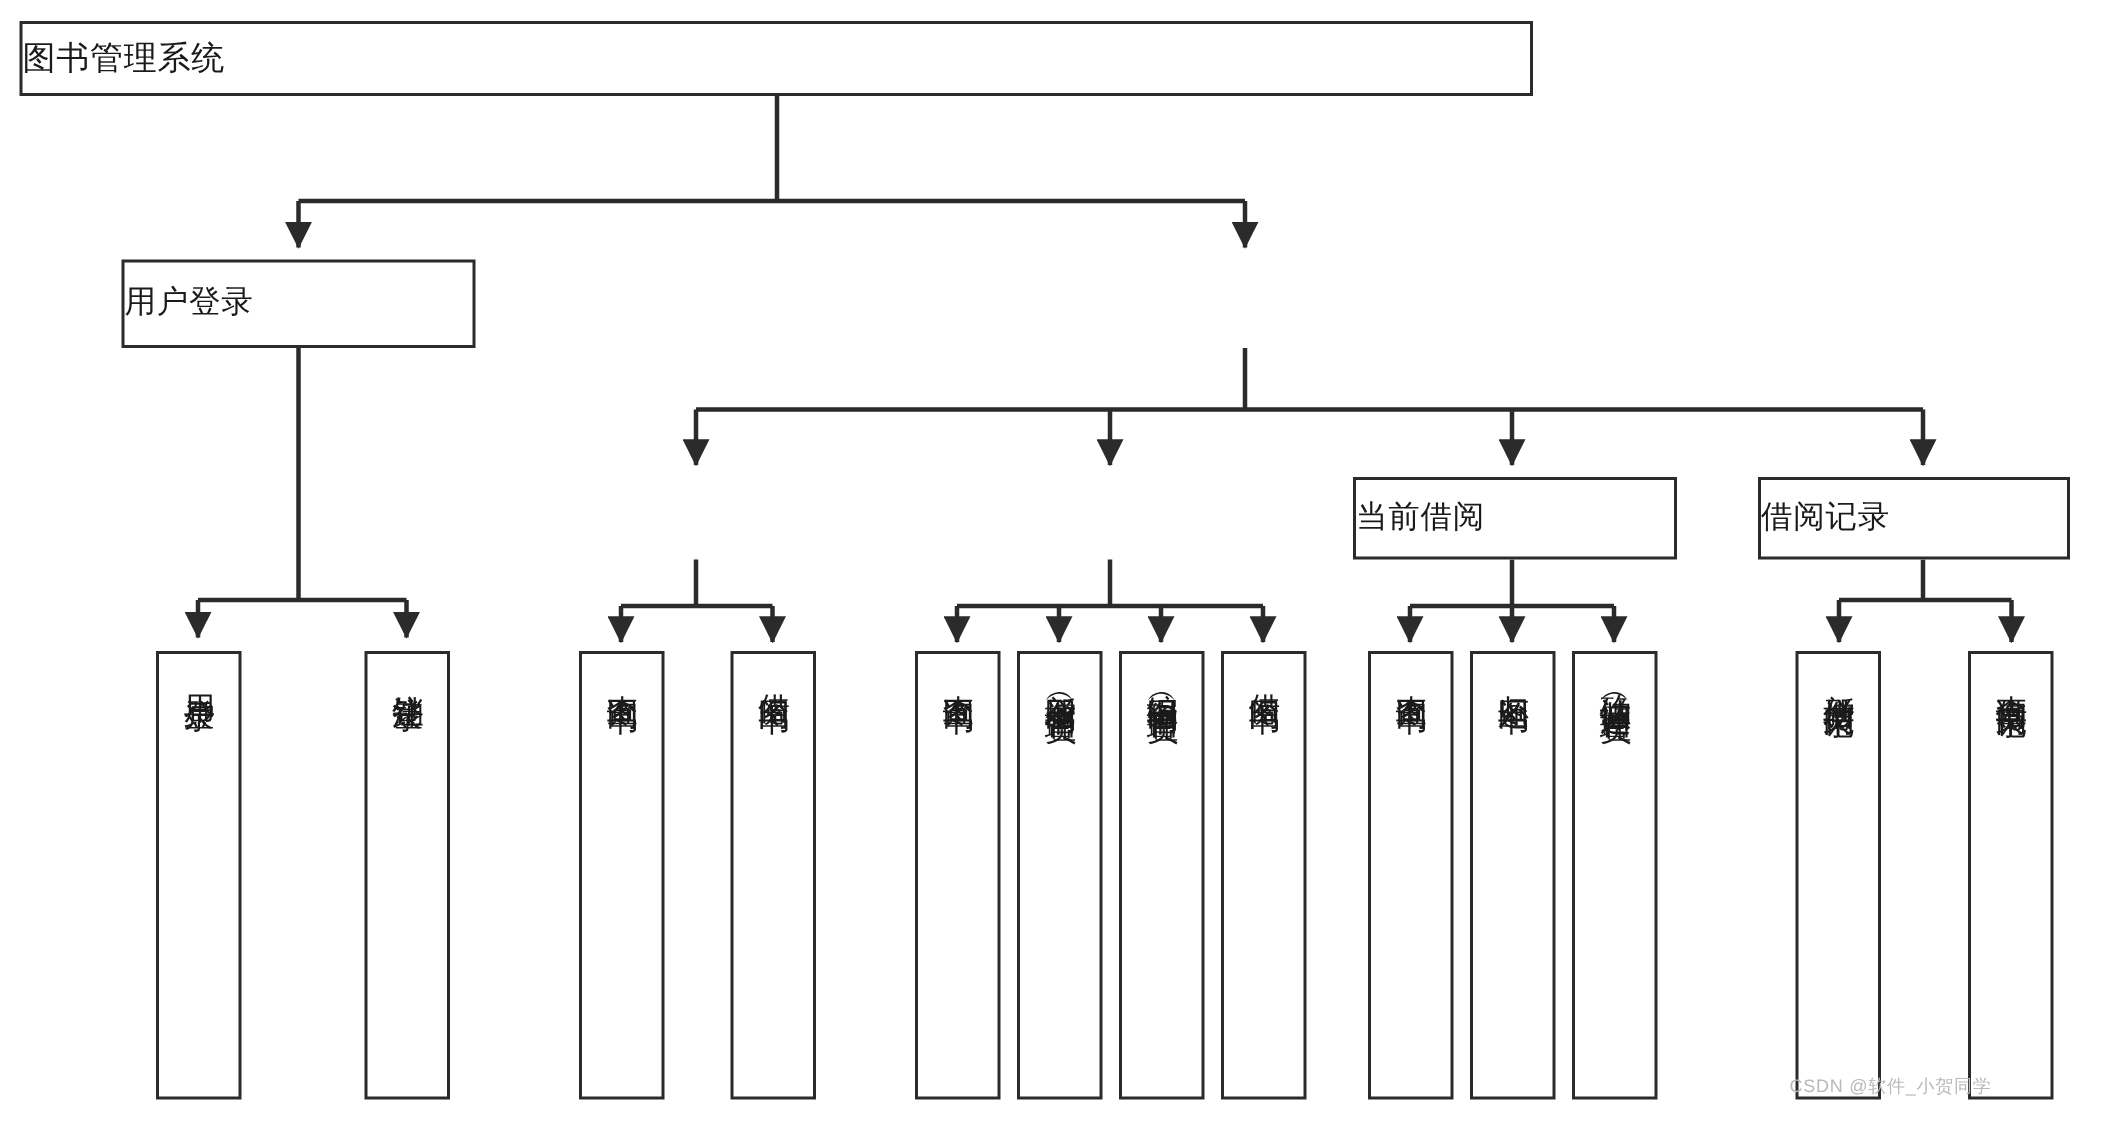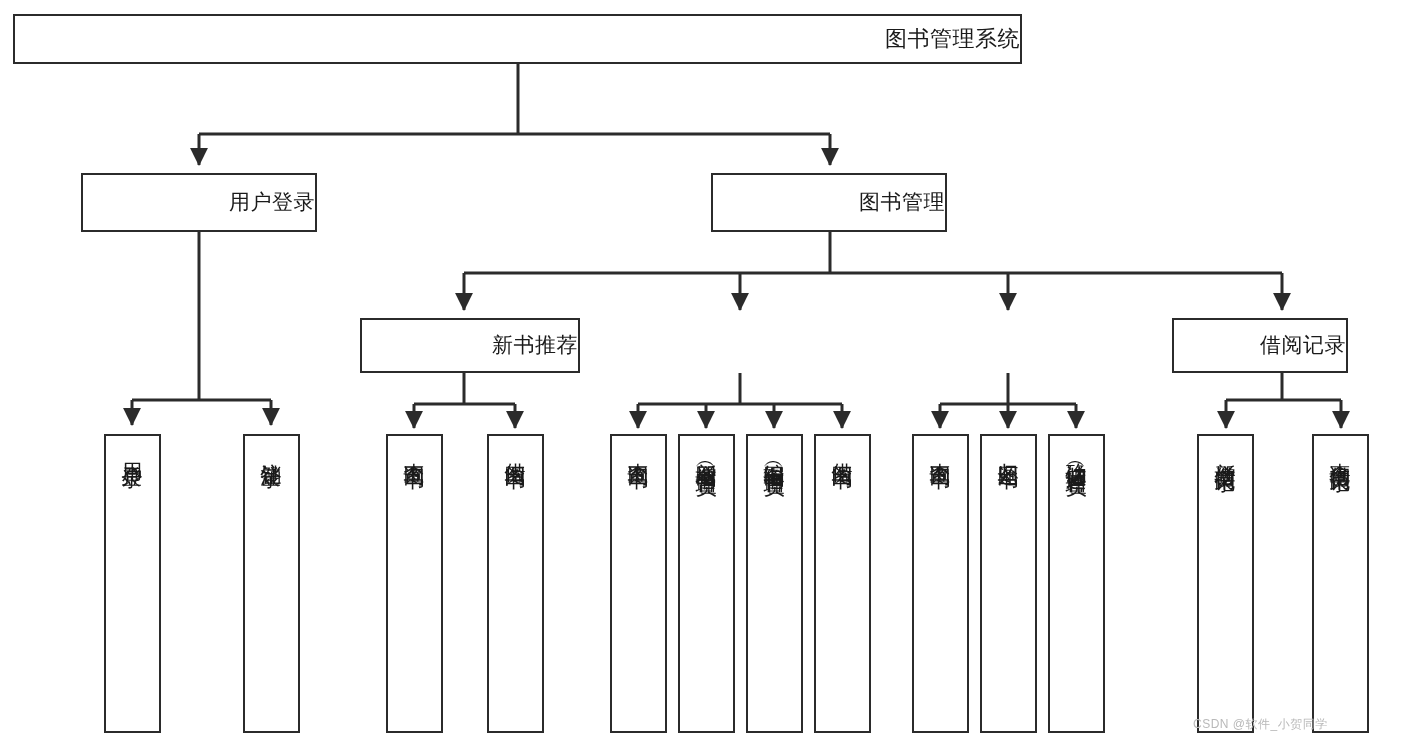--- a/index.html
+++ b/index.html
@@ -25,21 +25,21 @@
     height: 747px;
     pointer-events: none;
   }
   .node {
     position: absolute;
     box-sizing: border-box;
     background: #ffffff;
     border: 2px solid #2b2b2b;
     display: flex;
     align-items: center;
-    justify-content: flex-end;
+    justify-content: flex-start;
     color: #1a1a1a;
     z-index: 2;
   }
   .node .label {
     display: block;
     text-align: center;
     line-height: 1.18;
     letter-spacing: 0.5px;
   }
   .node.horiz .label {
@@ -126,28 +126,25 @@
     </g>
   </svg>
 
   <div class="node root horiz" style="left:13px; top:14px; width:1009px; height:50px;">
     <span class="label">图书管理系统</span>
   </div>
 
   <div class="node horiz" style="left:81px; top:173px; width:236px; height:59px;">
     <span class="label">用户登录</span>
   </div>
-  <div class="node horiz" style="left:711px; top:173px; width:236px; height:59px;">
-    <span class="label">图书管理</span>
+
+  <div class="node horiz" style="left:902px; top:318px; width:216px; height:55px;">
+    <span class="label">当前借阅</span>
   </div>
-
-  <div class="node horiz" style="left:360px; top:318px; width:220px; height:55px;">
-    <span class="label">新书推荐</span>
-  </div>
-  <div class="node horiz" style="left:1172px; top:318px; width:176px; height:55px;">
+  <div class="node horiz" style="left:1172px; top:318px; width:208px; height:55px;">
     <span class="label">借阅记录</span>
   </div>
 
   <div class="node vert" style="left:104px; top:434px; width:57px; height:299px;">
     <span class="label">用户登录</span>
   </div>
   <div class="node vert" style="left:243px; top:434px; width:57px; height:299px;">
     <span class="label">注销登录</span>
   </div>
 

